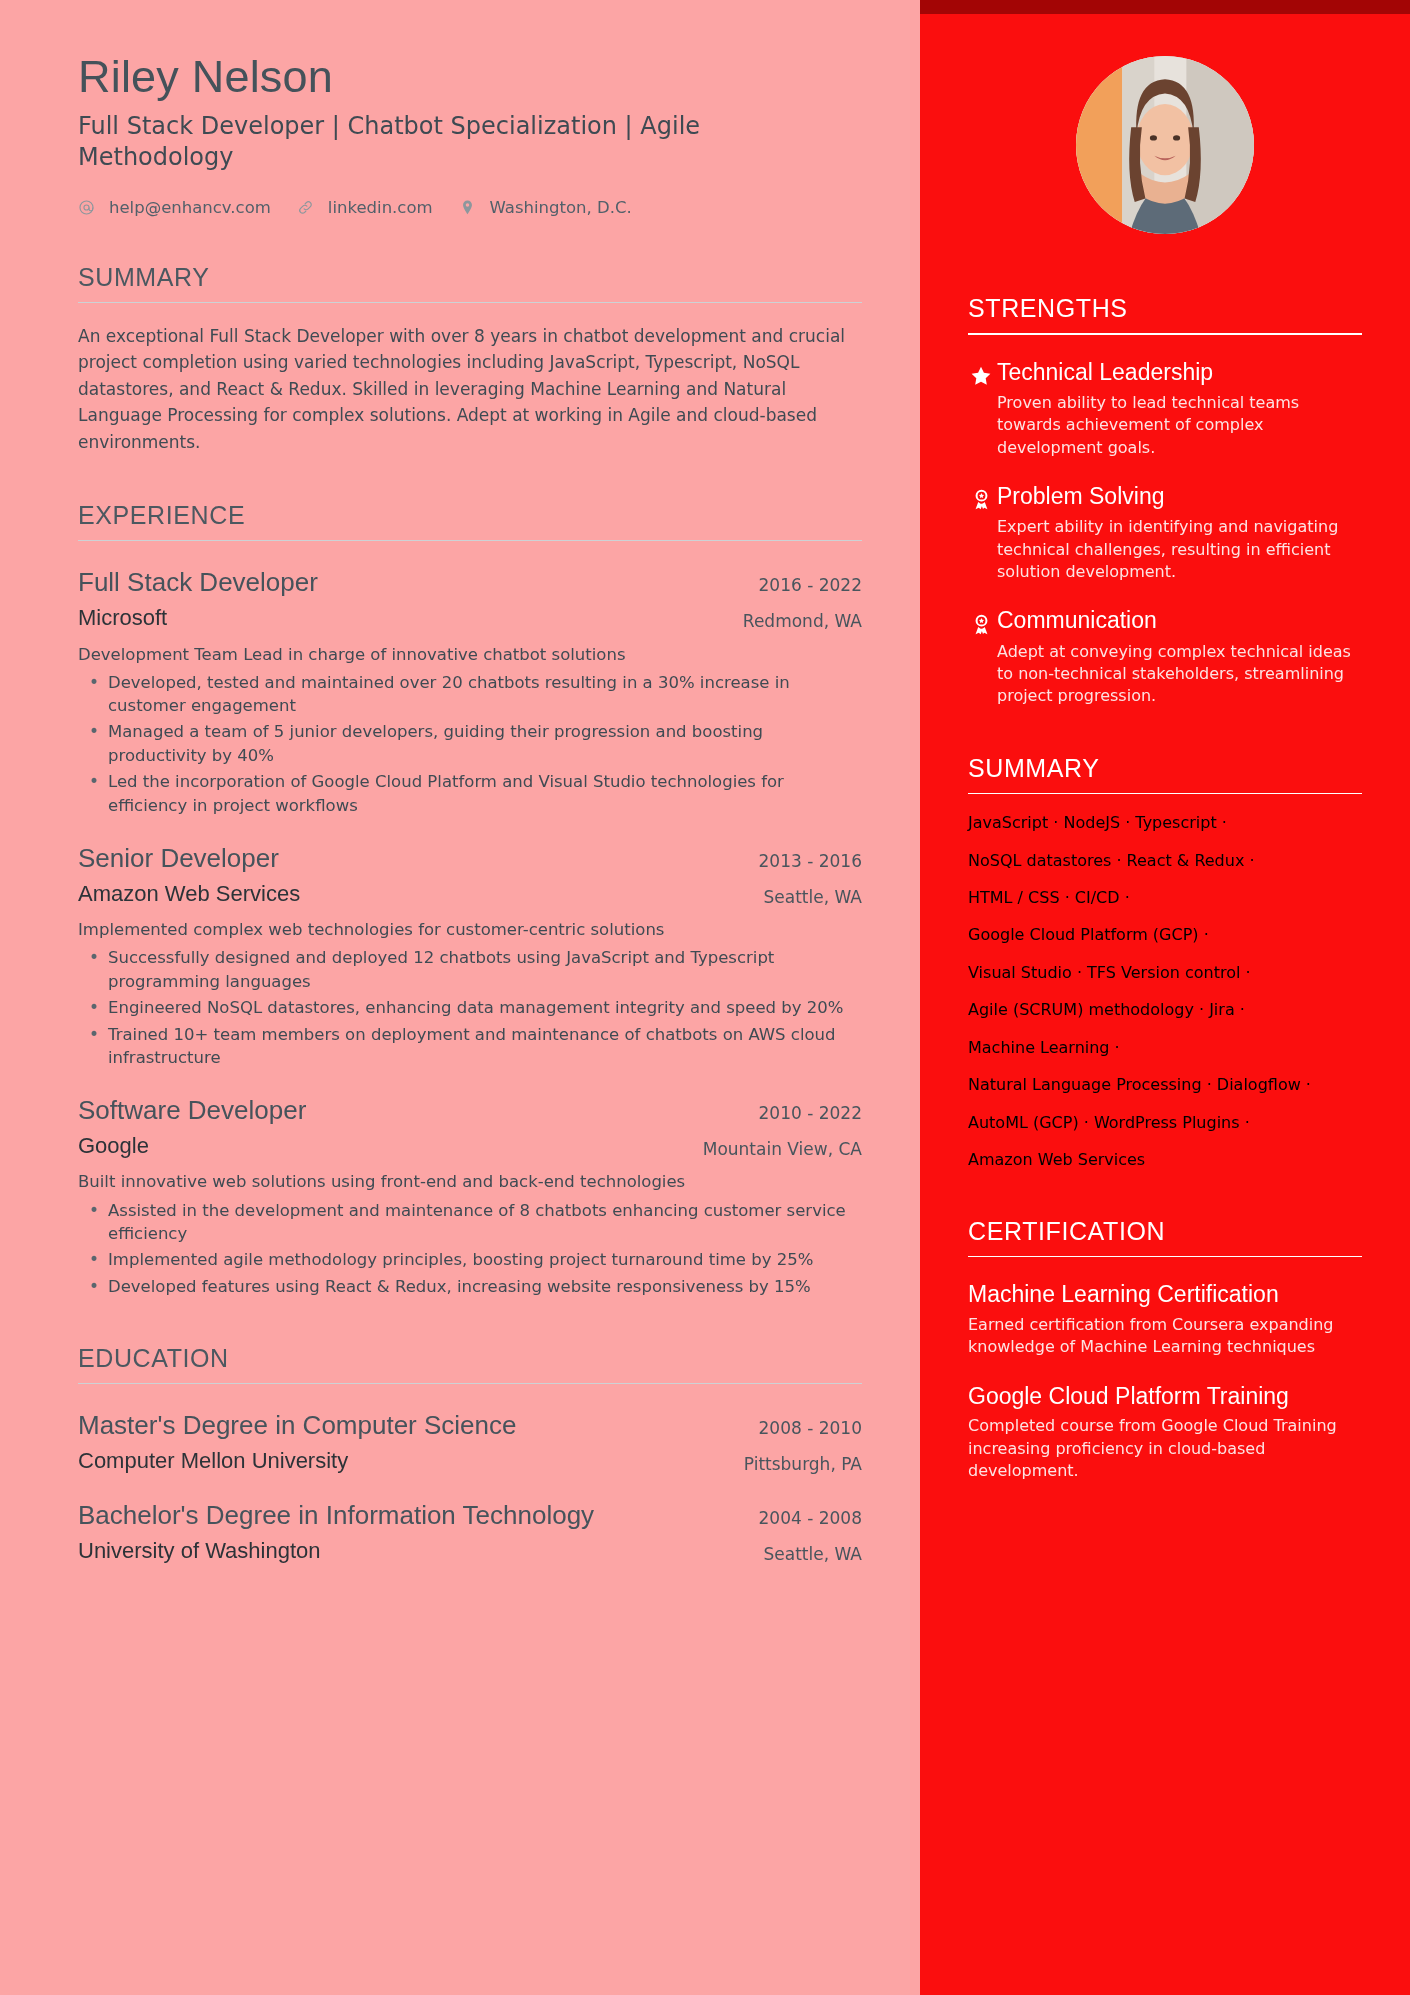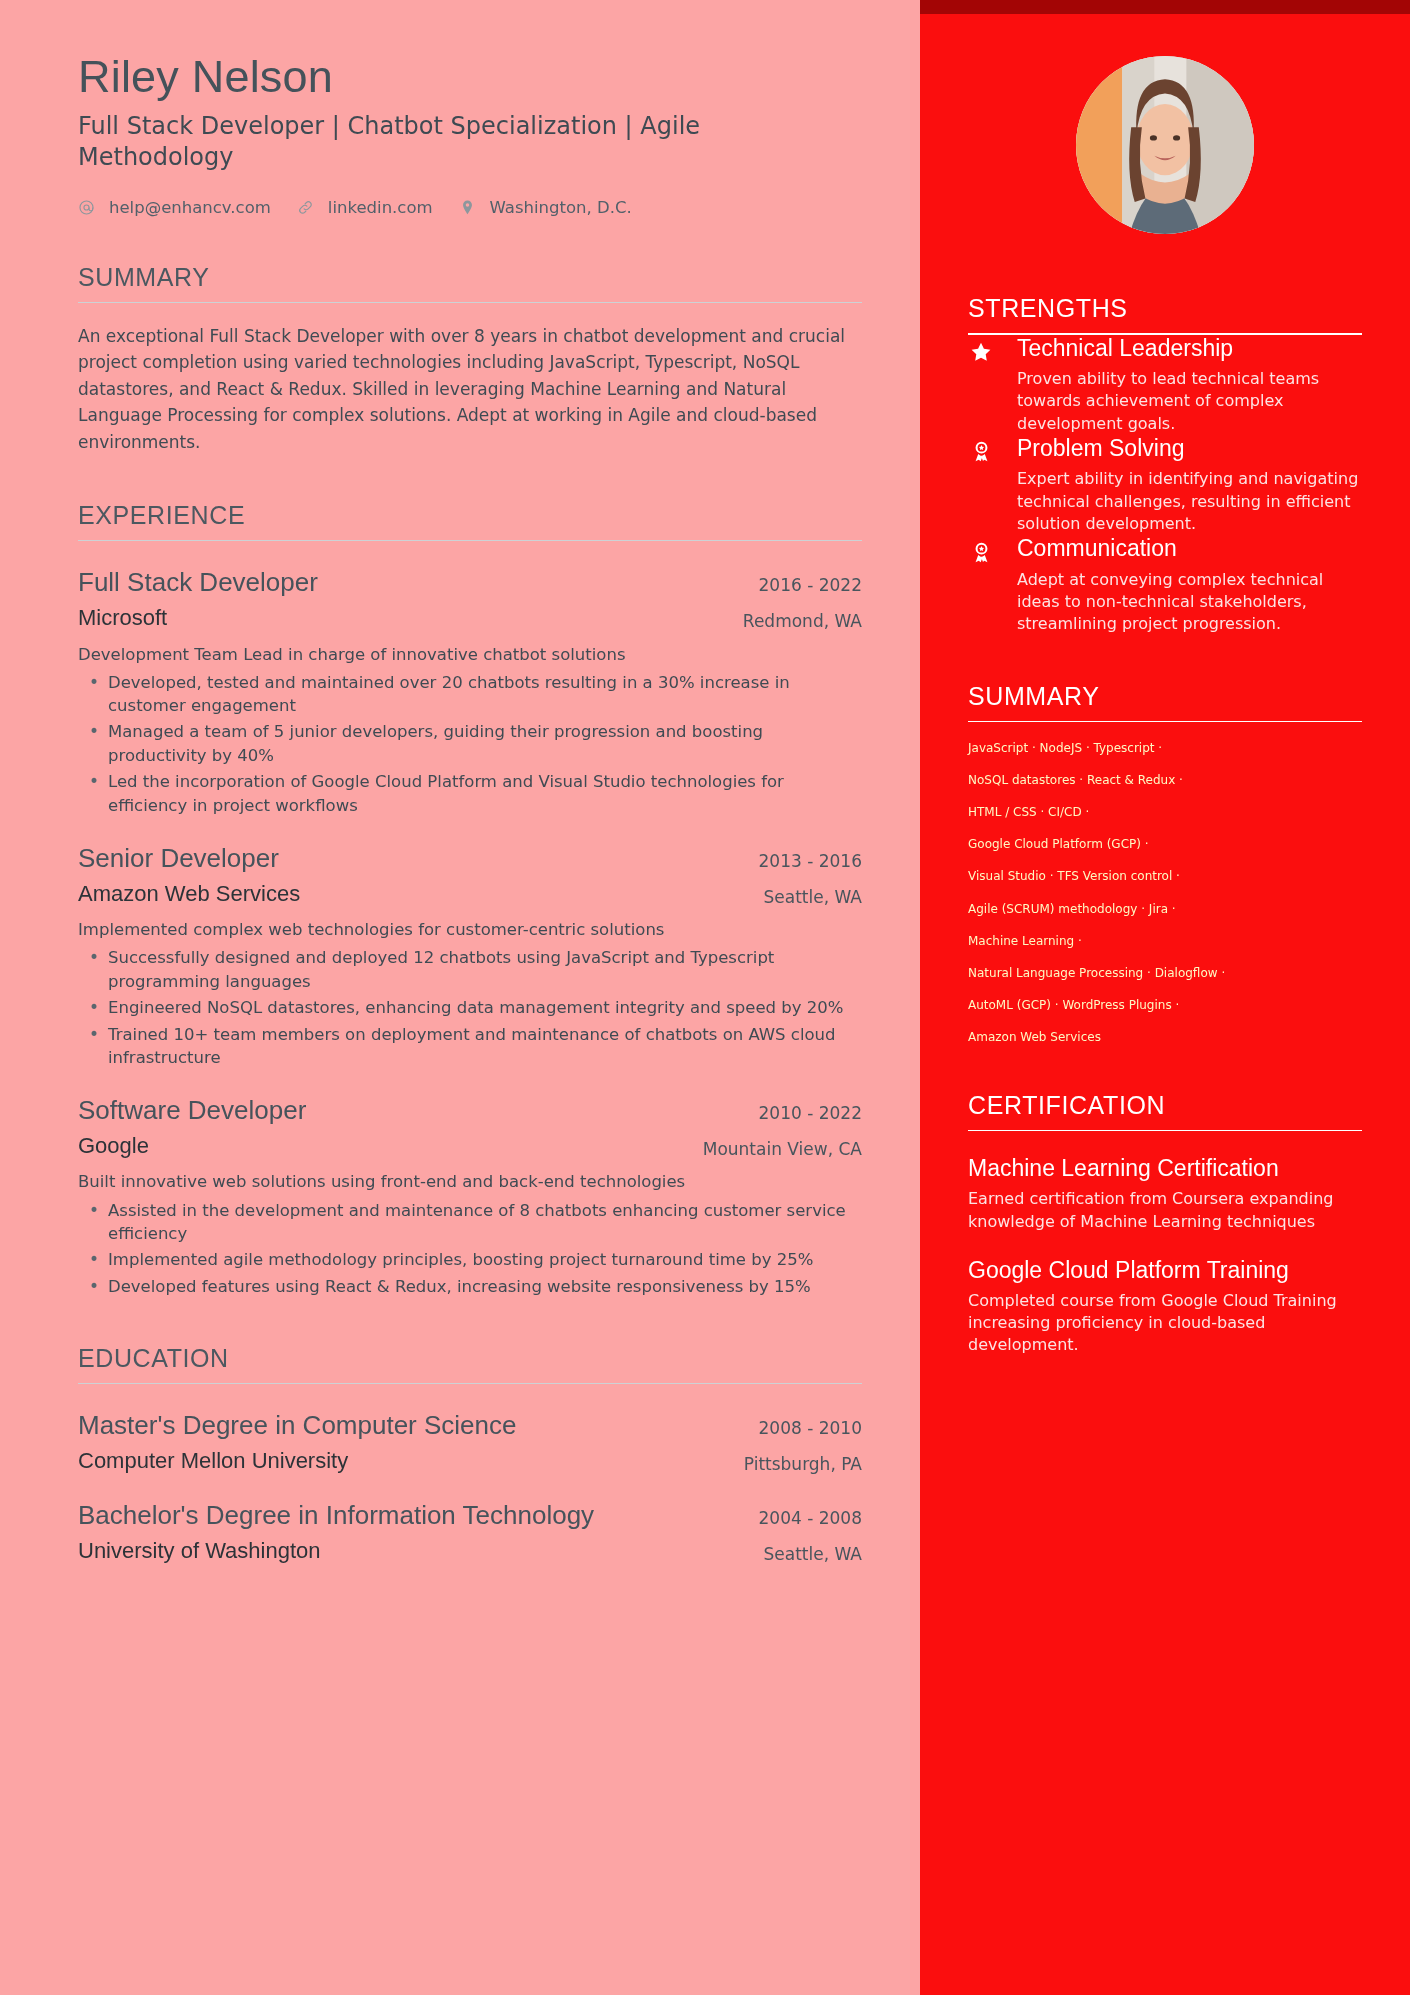--- a/index.html
+++ b/index.html
@@ -202,21 +202,21 @@
     color: #ffffff;
     font-family: "Liberation Sans", sans-serif;
   }
   .side-rule {
     margin-top: 10px;
     height: 1.5px;
     background: #ffffff;
     width: 100%;
   }
 
-  .strength { display: flex; gap: 23px; }
+  .strength { margin-top: 24px; display: flex; gap: 3px; }
   .strength-icon {
     flex: none;
     width: 26px;
     height: 26px;
     display: flex;
     align-items: center;
     justify-content: center;
     margin-top: 4px;
     color: #ffffff;
   }
@@ -231,22 +231,22 @@
   }
   .strength-desc {
     margin-top: 7px;
     font-size: 16px;
     line-height: 1.4;
     color: #fde3e3;
   }
 
   .skills-list { margin-top: 18px; }
   .skill-line {
-    font-size: 12px;
-    color: #fef9c3;
+    font-size: 16px;
+    color: #000000;
     line-height: 1.34;
     margin-top: 16px;
   }
   .skill-line:first-child { margin-top: 0; }
 
   .cert { margin-top: 24px; }
   .cert-name {
     font-size: 23px;
     font-weight: 300;
     line-height: 1.16;

